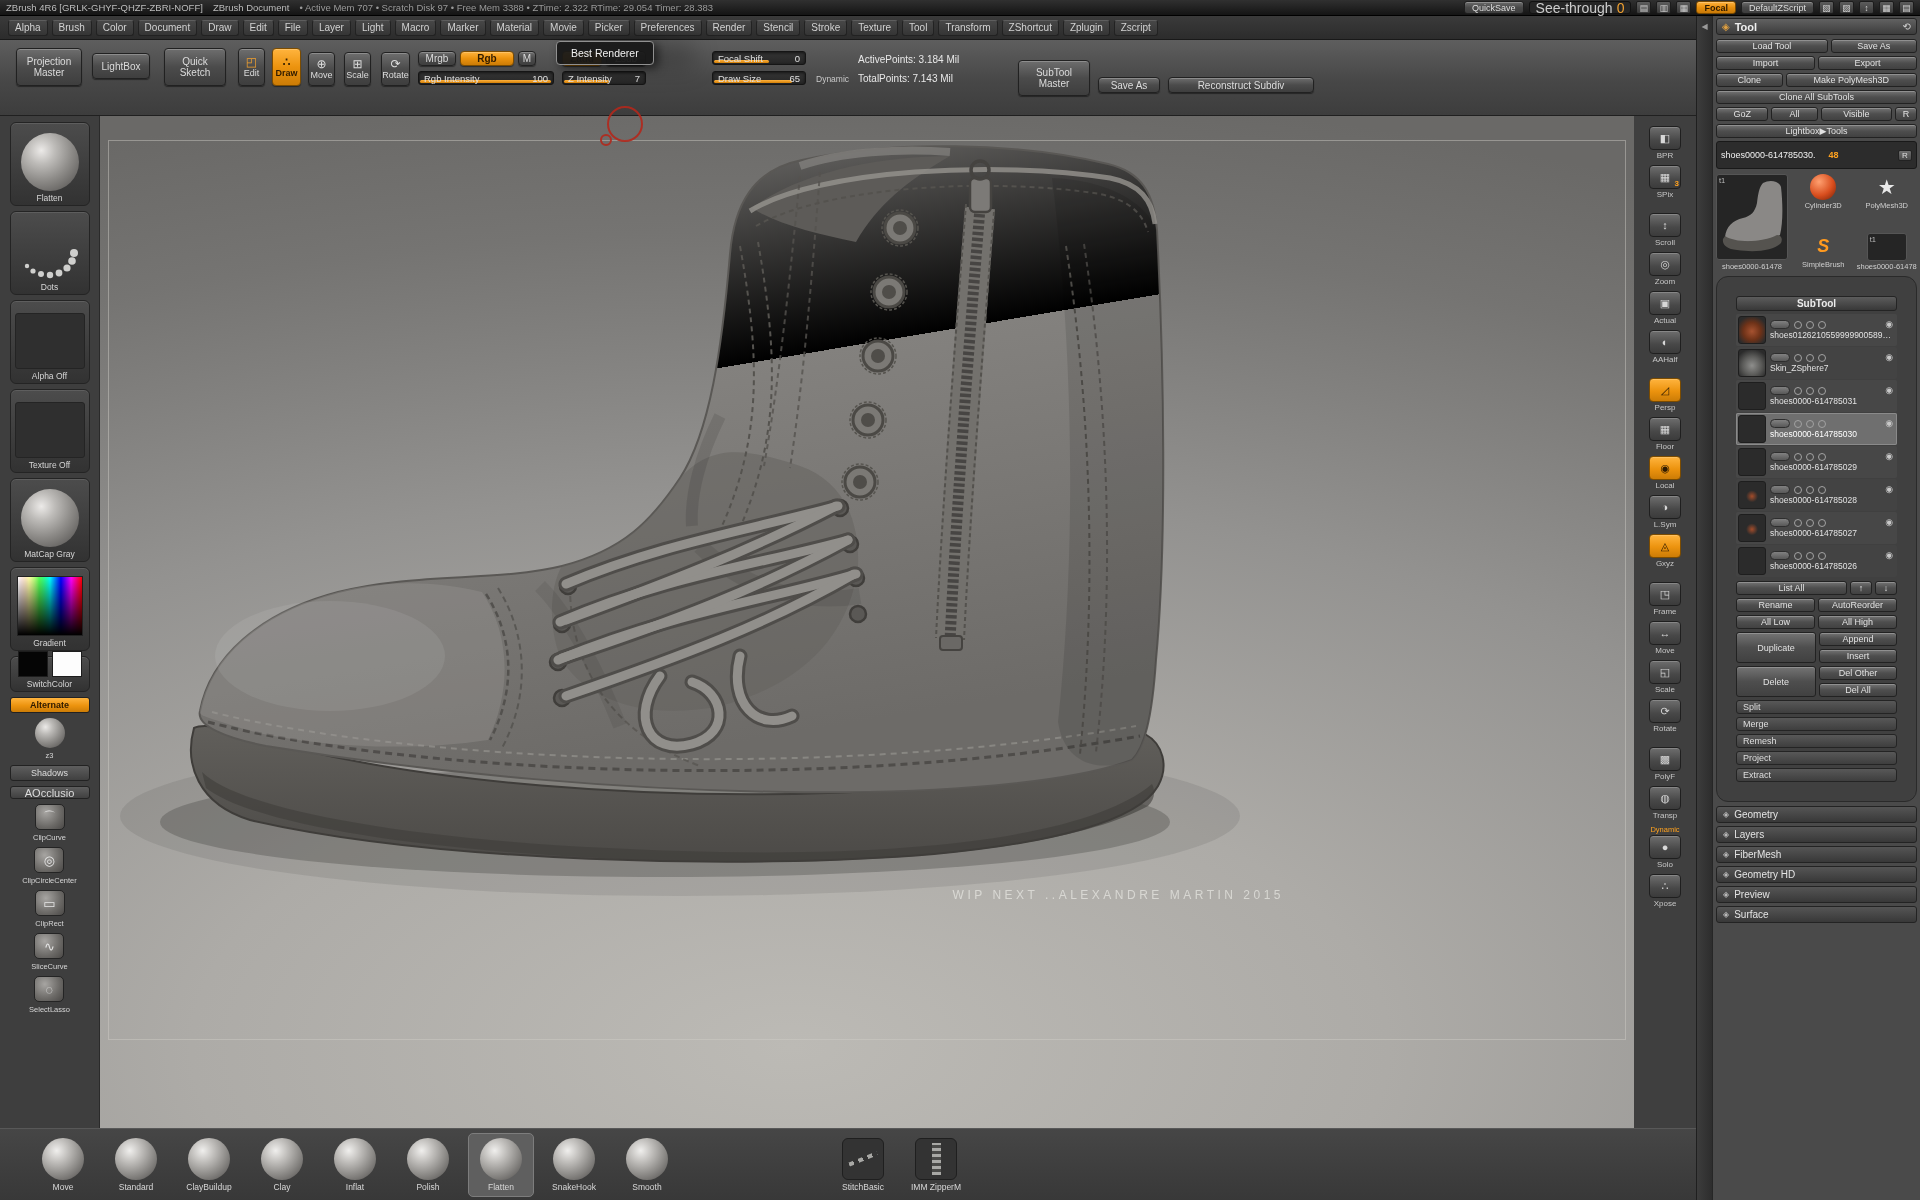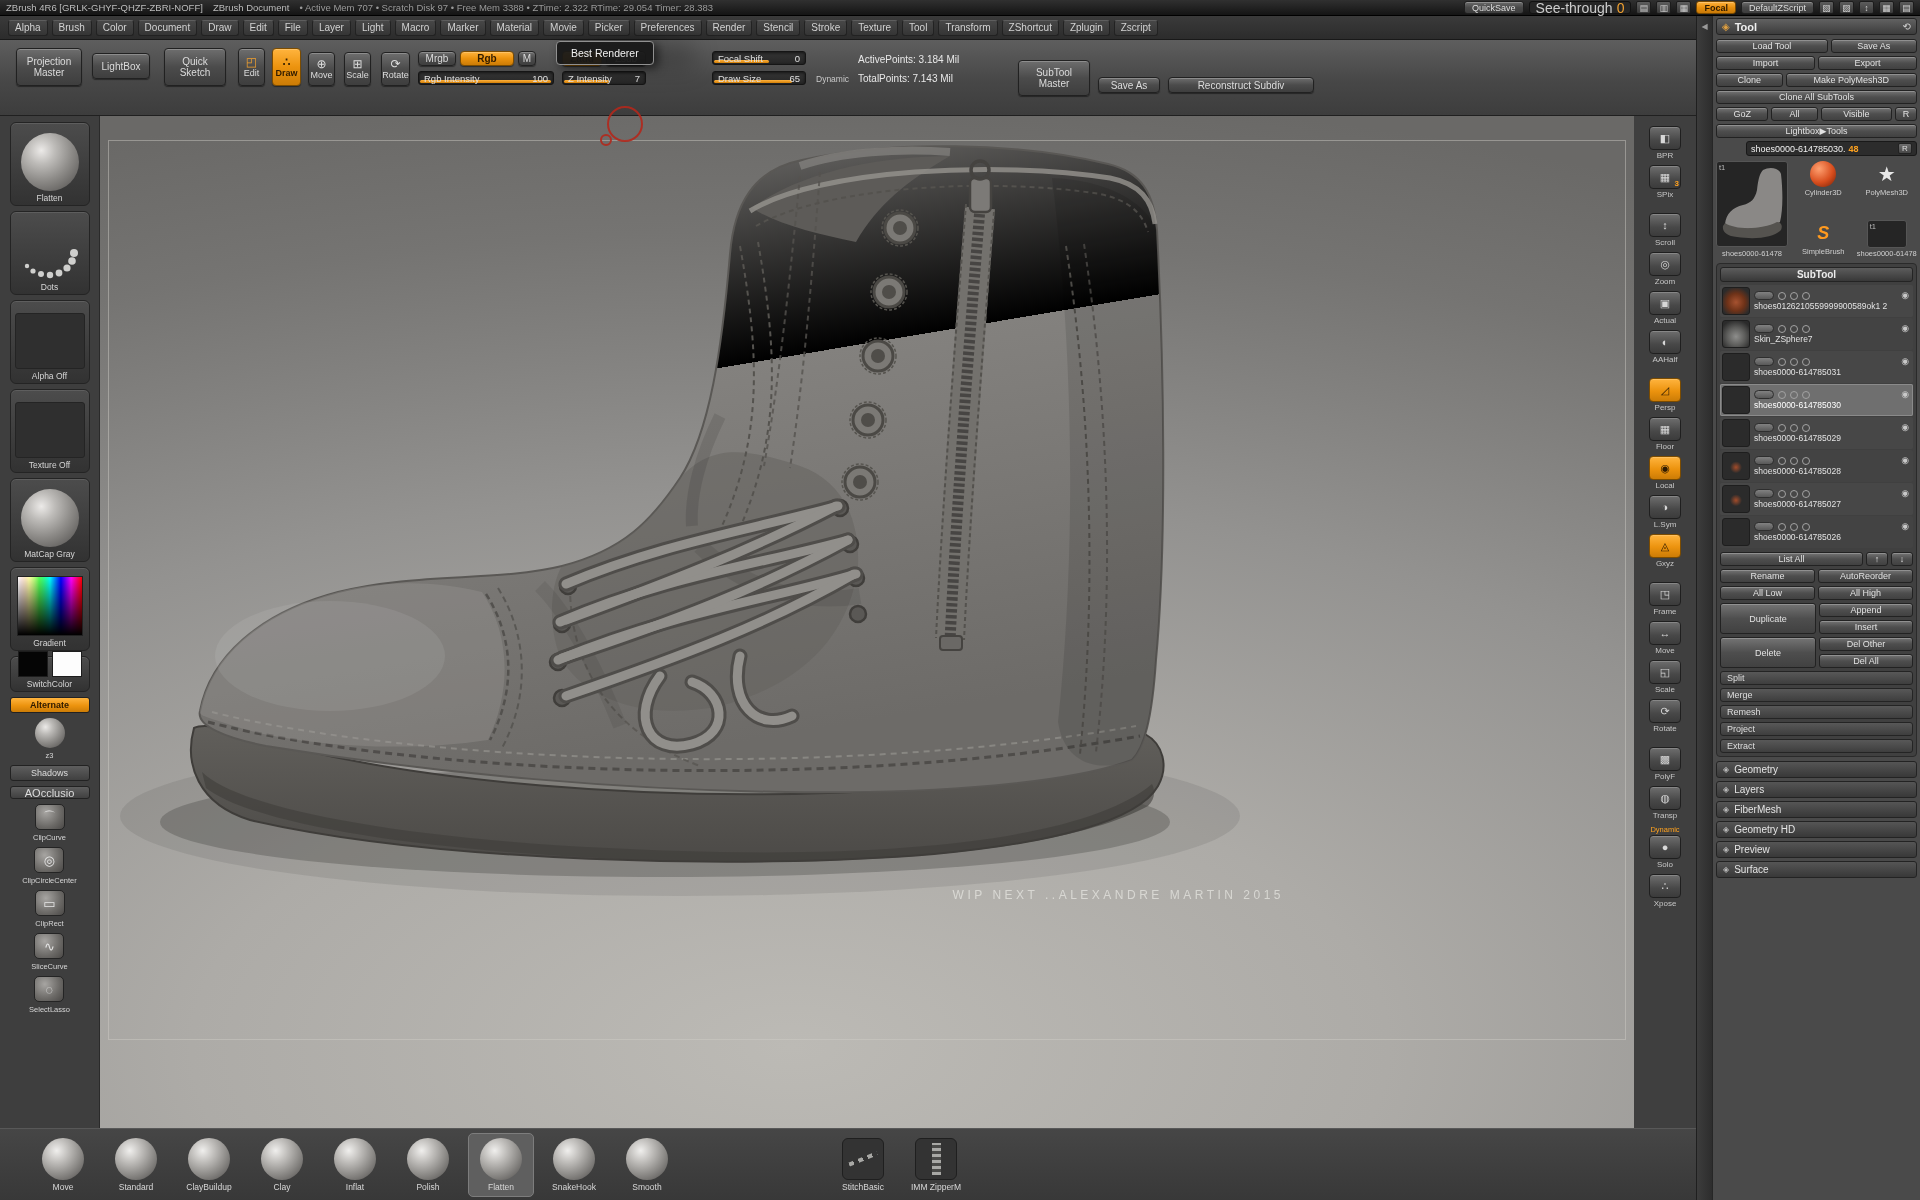--- a/index.html
+++ b/index.html
@@ -103,38 +103,38 @@
 
 .right-panel { width:208px; background:#4a4a4a; border-left:1px solid #262626; display:flex; flex-direction:column; padding:2px 3px; overflow:hidden; }
 .panel-header { height:17px; background:linear-gradient(#616161,#3c3c3c); border:1px solid #242424; border-radius:3px; display:flex; align-items:center; padding:0 5px; gap:5px; margin-bottom:4px; }
 .panel-header .ph-title { font-size:11px; font-weight:bold; color:#efefef; }
 .panel-header .ph-ico { font-size:10px; color:#e0a040; }
 .panel-header .ph-refresh { margin-left:auto; font-size:10px; color:#cfcfcf; }
 .prow { display:flex; gap:3px; margin-bottom:3px; }
 .pbtn { flex:1; height:14px; background:linear-gradient(#747474,#4e4e4e 50%,#414141); border:1px solid #222; border-radius:3px; color:#e2e2e2; font-size:9px; display:flex; align-items:center; justify-content:center; box-shadow:inset 0 1px 0 rgba(255,255,255,.22); white-space:nowrap; overflow:hidden; }
 .pbtn.sq { flex:0 0 22px; }
 .pbtn.tall { height:31px; }
-.current-tool { height:15px; background:#2c2c2c; border:1px solid #191919; border-radius:3px; display:flex; align-items:center; gap:3px; font-size:9px; color:#f0f0f0; padding:0 4px; margin-bottom:3px;margin-left:30px; }
+.current-tool { height:15px; background:#2c2c2c; border:1px solid #191919; border-radius:3px; display:flex; align-items:center; gap:13px; font-size:9px; color:#f0f0f0; padding:13px 4px; margin-bottom:3px; }
 .ct-num { color:#ffa21f; font-weight:bold; }
 .ct-r { margin-left:auto; width:14px; height:11px; font-size:8px; background:linear-gradient(#6e6e6e,#474747); border:1px solid #222; border-radius:2px; display:flex; align-items:center; justify-content:center; color:#ddd; }
 .tool-thumbs { display:flex; gap:5px; margin:2px 0 5px; }
 .thumb-big-wrap { display:flex; flex-direction:column; align-items:center; gap:2px; }
 .thumb-big { position:relative; width:72px; height:86px; background:#252525; border:1px solid #555; border-radius:3px; overflow:hidden; }
 .t1-tag { position:absolute; left:2px; top:1px; font-size:7.5px; color:#bbb; z-index:2; }
 .thumb-label { font-size:7.5px; color:#cfcfcf; max-width:76px; overflow:hidden; white-space:nowrap; }
 .thumb-grid { flex:1; display:grid; grid-template-columns:1fr 1fr; gap:4px 3px; align-content:space-between; }
 .mini-item { display:flex; flex-direction:column; align-items:center; gap:1px; }
 .mini-ball { width:26px; height:26px; border-radius:50%; }
 .mini-ball.red { background:radial-gradient(circle at 35% 30%, #ffa070, #d84e1e 55%, #7c2408 95%); }
 .mini-star { width:26px; height:26px; display:flex; align-items:center; justify-content:center; font-size:20px; color:#e8e8e8; }
 .mini-s { width:26px; height:26px; display:flex; align-items:center; justify-content:center; font-size:18px; font-weight:bold; font-style:italic; color:#ff9a1f; }
 .mini-thumb { position:relative; width:40px; height:28px; background:#252525; border:1px solid #555; border-radius:3px; }
 .mini-label { font-size:7.5px; color:#cfcfcf; max-width:92px; overflow:hidden; white-space:nowrap; }
 
-.subtool-sec { background:#404040; border:1px solid #2a2a2a; border-radius:4px; padding:3px; margin-bottom:4px; }
+.subtool-sec { background:#404040; border:1px solid #2a2a2a; border-radius:12px; padding:19px; margin-bottom:4px; }
 .sec-header { height:15px; background:linear-gradient(#5c5c5c,#383838); border:1px solid #242424; border-radius:3px; display:flex; align-items:center; justify-content:center; font-size:10px; font-weight:bold; color:#ececec; margin-bottom:3px; }
 .st-list { display:flex; flex-direction:column; gap:1px; margin-bottom:4px; }
 .st-row { display:flex; gap:4px; padding:2px 2px; background:#474747; border-radius:2px; align-items:center; }
 .st-row:nth-child(even) { background:#434343; }
 .st-row.selected { background:#6f6f6f; box-shadow:inset 0 0 0 1px #8a8a8a; }
 .st-thumb { width:28px; height:28px; flex-shrink:0; background:#2b2b2b; border:1px solid #1e1e1e; border-radius:3px; }
 .st-thumb.red { background:radial-gradient(circle at 50% 55%, #a65230 0%, #6e3218 45%, #2b2b2b 80%); }
 .st-thumb.shoe { background:radial-gradient(circle at 50% 60%, #8e8e8c 0%, #5c5c5a 45%, #2b2b2b 82%); }
 .st-thumb.red-sm { background:radial-gradient(circle 7px at 50% 55%, #a34c2a, #2b2b2b 85%); }
 .st-main { flex:1; min-width:0; display:flex; flex-direction:column; gap:1px; }

